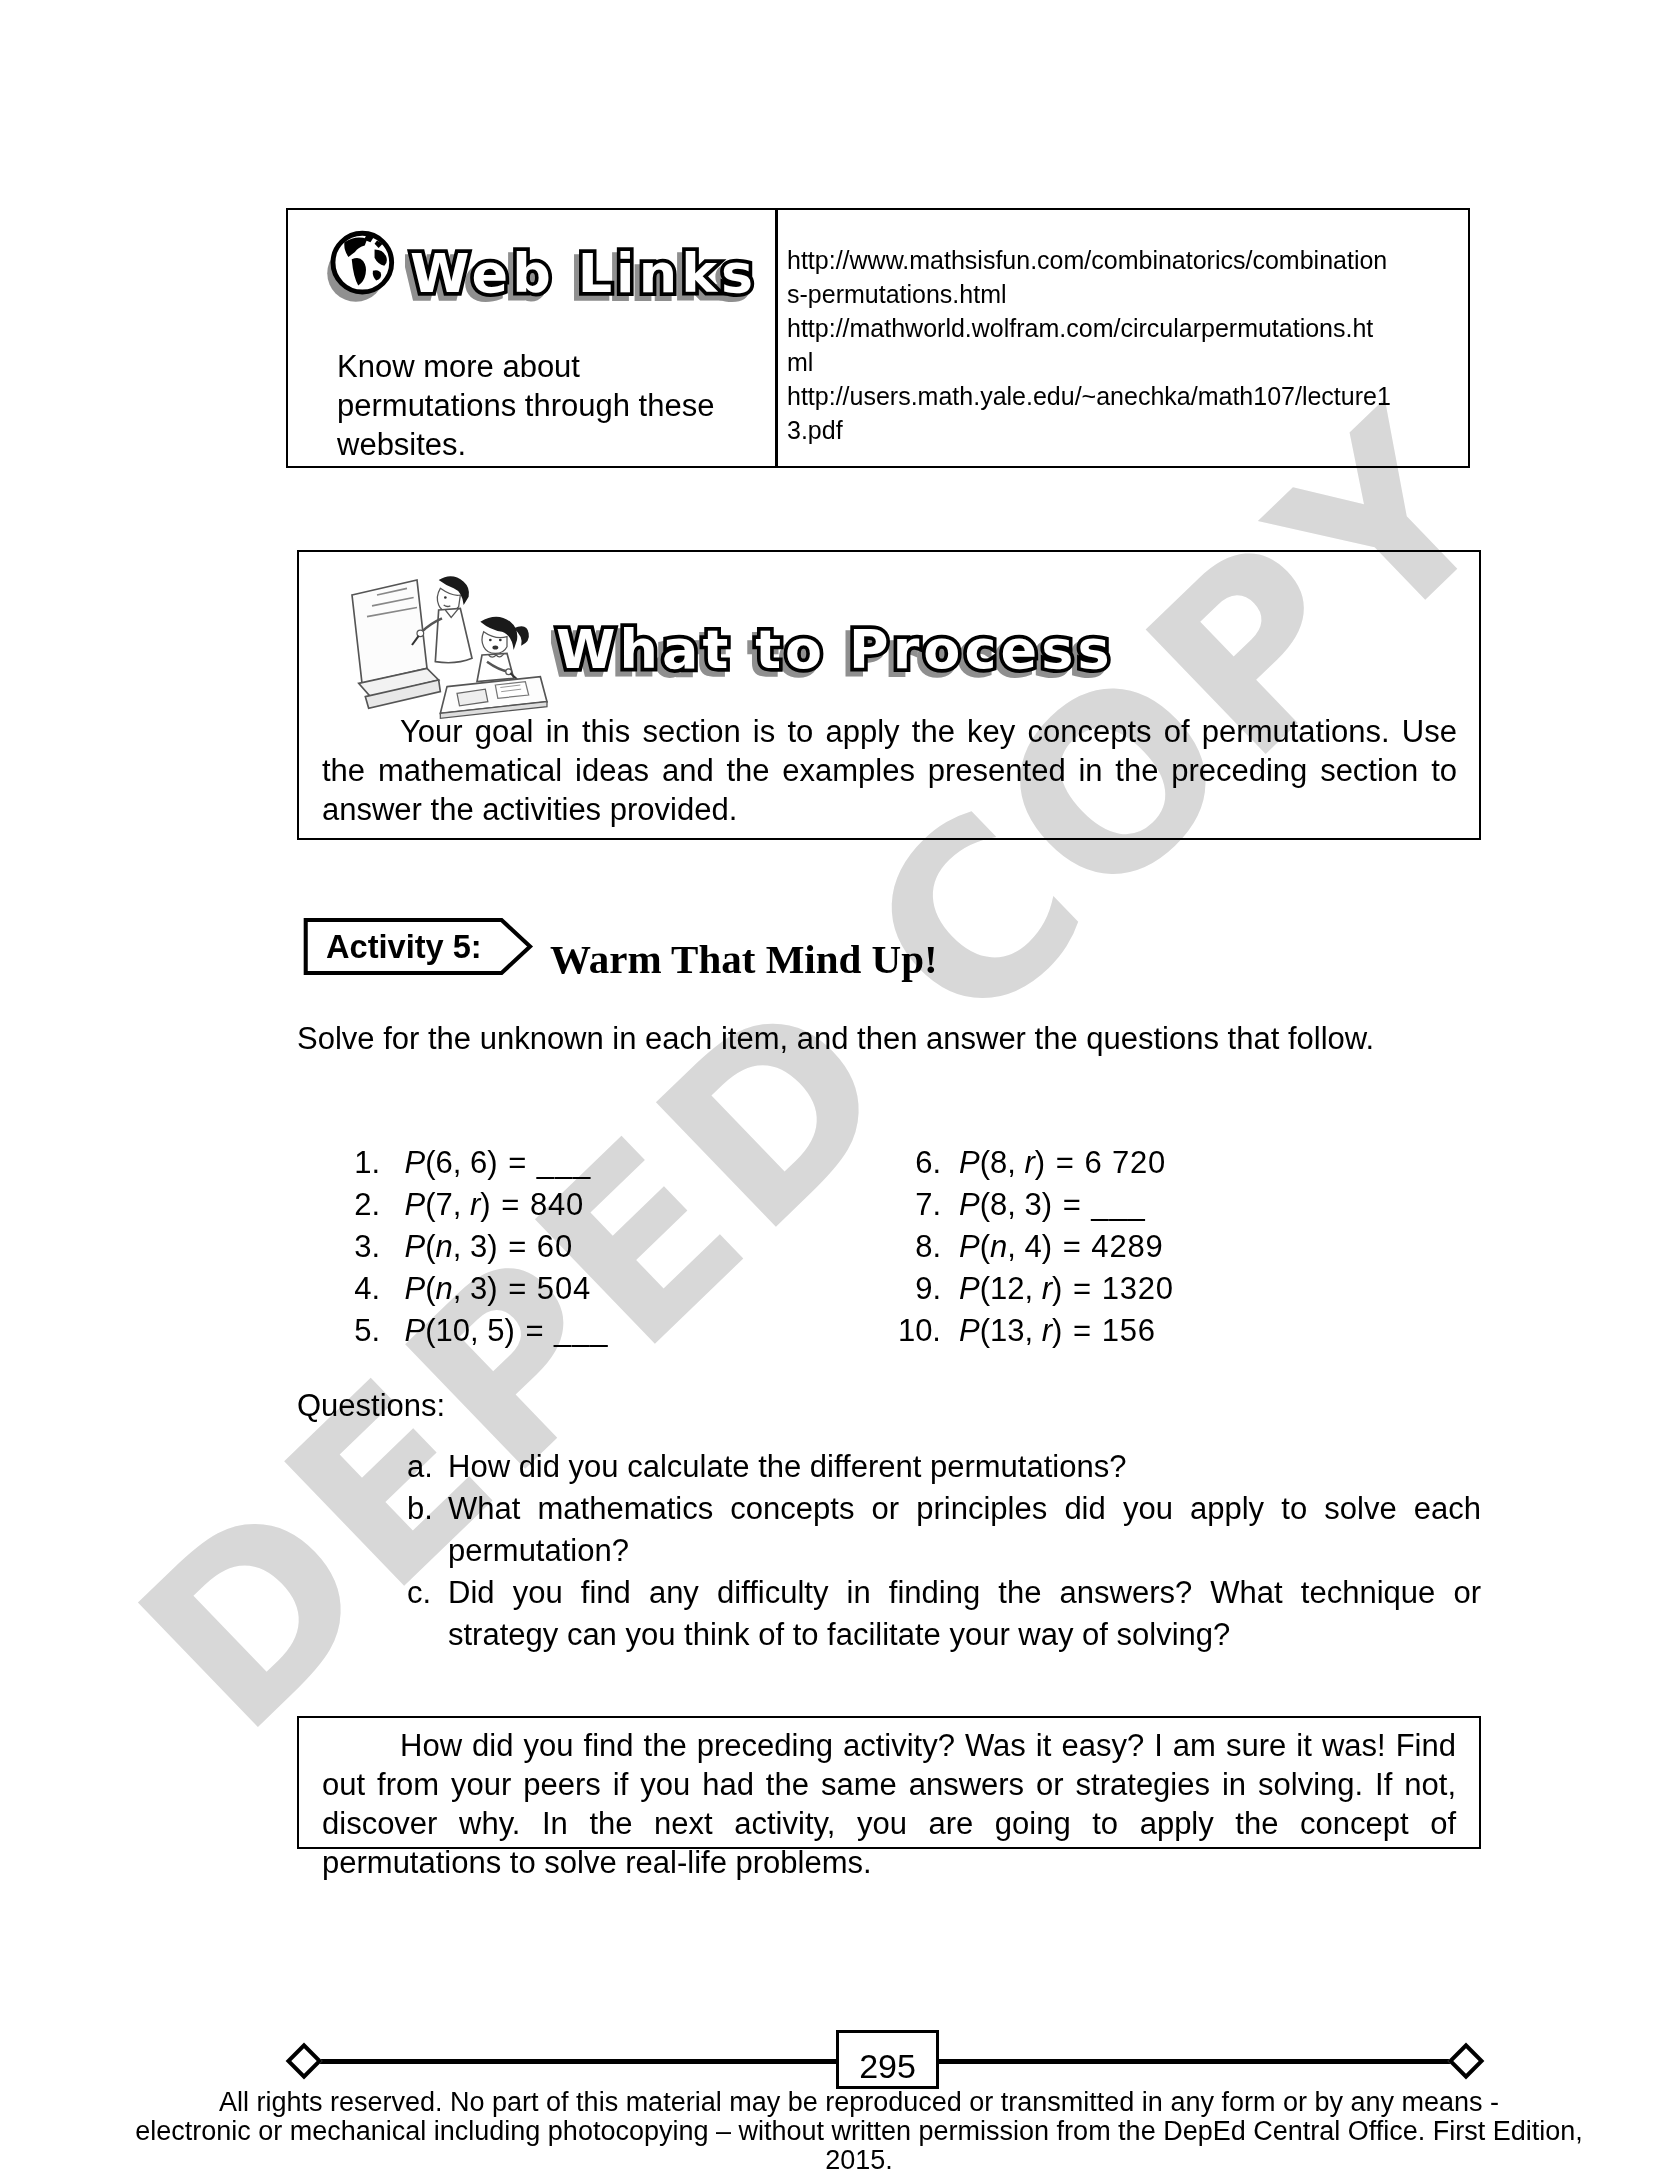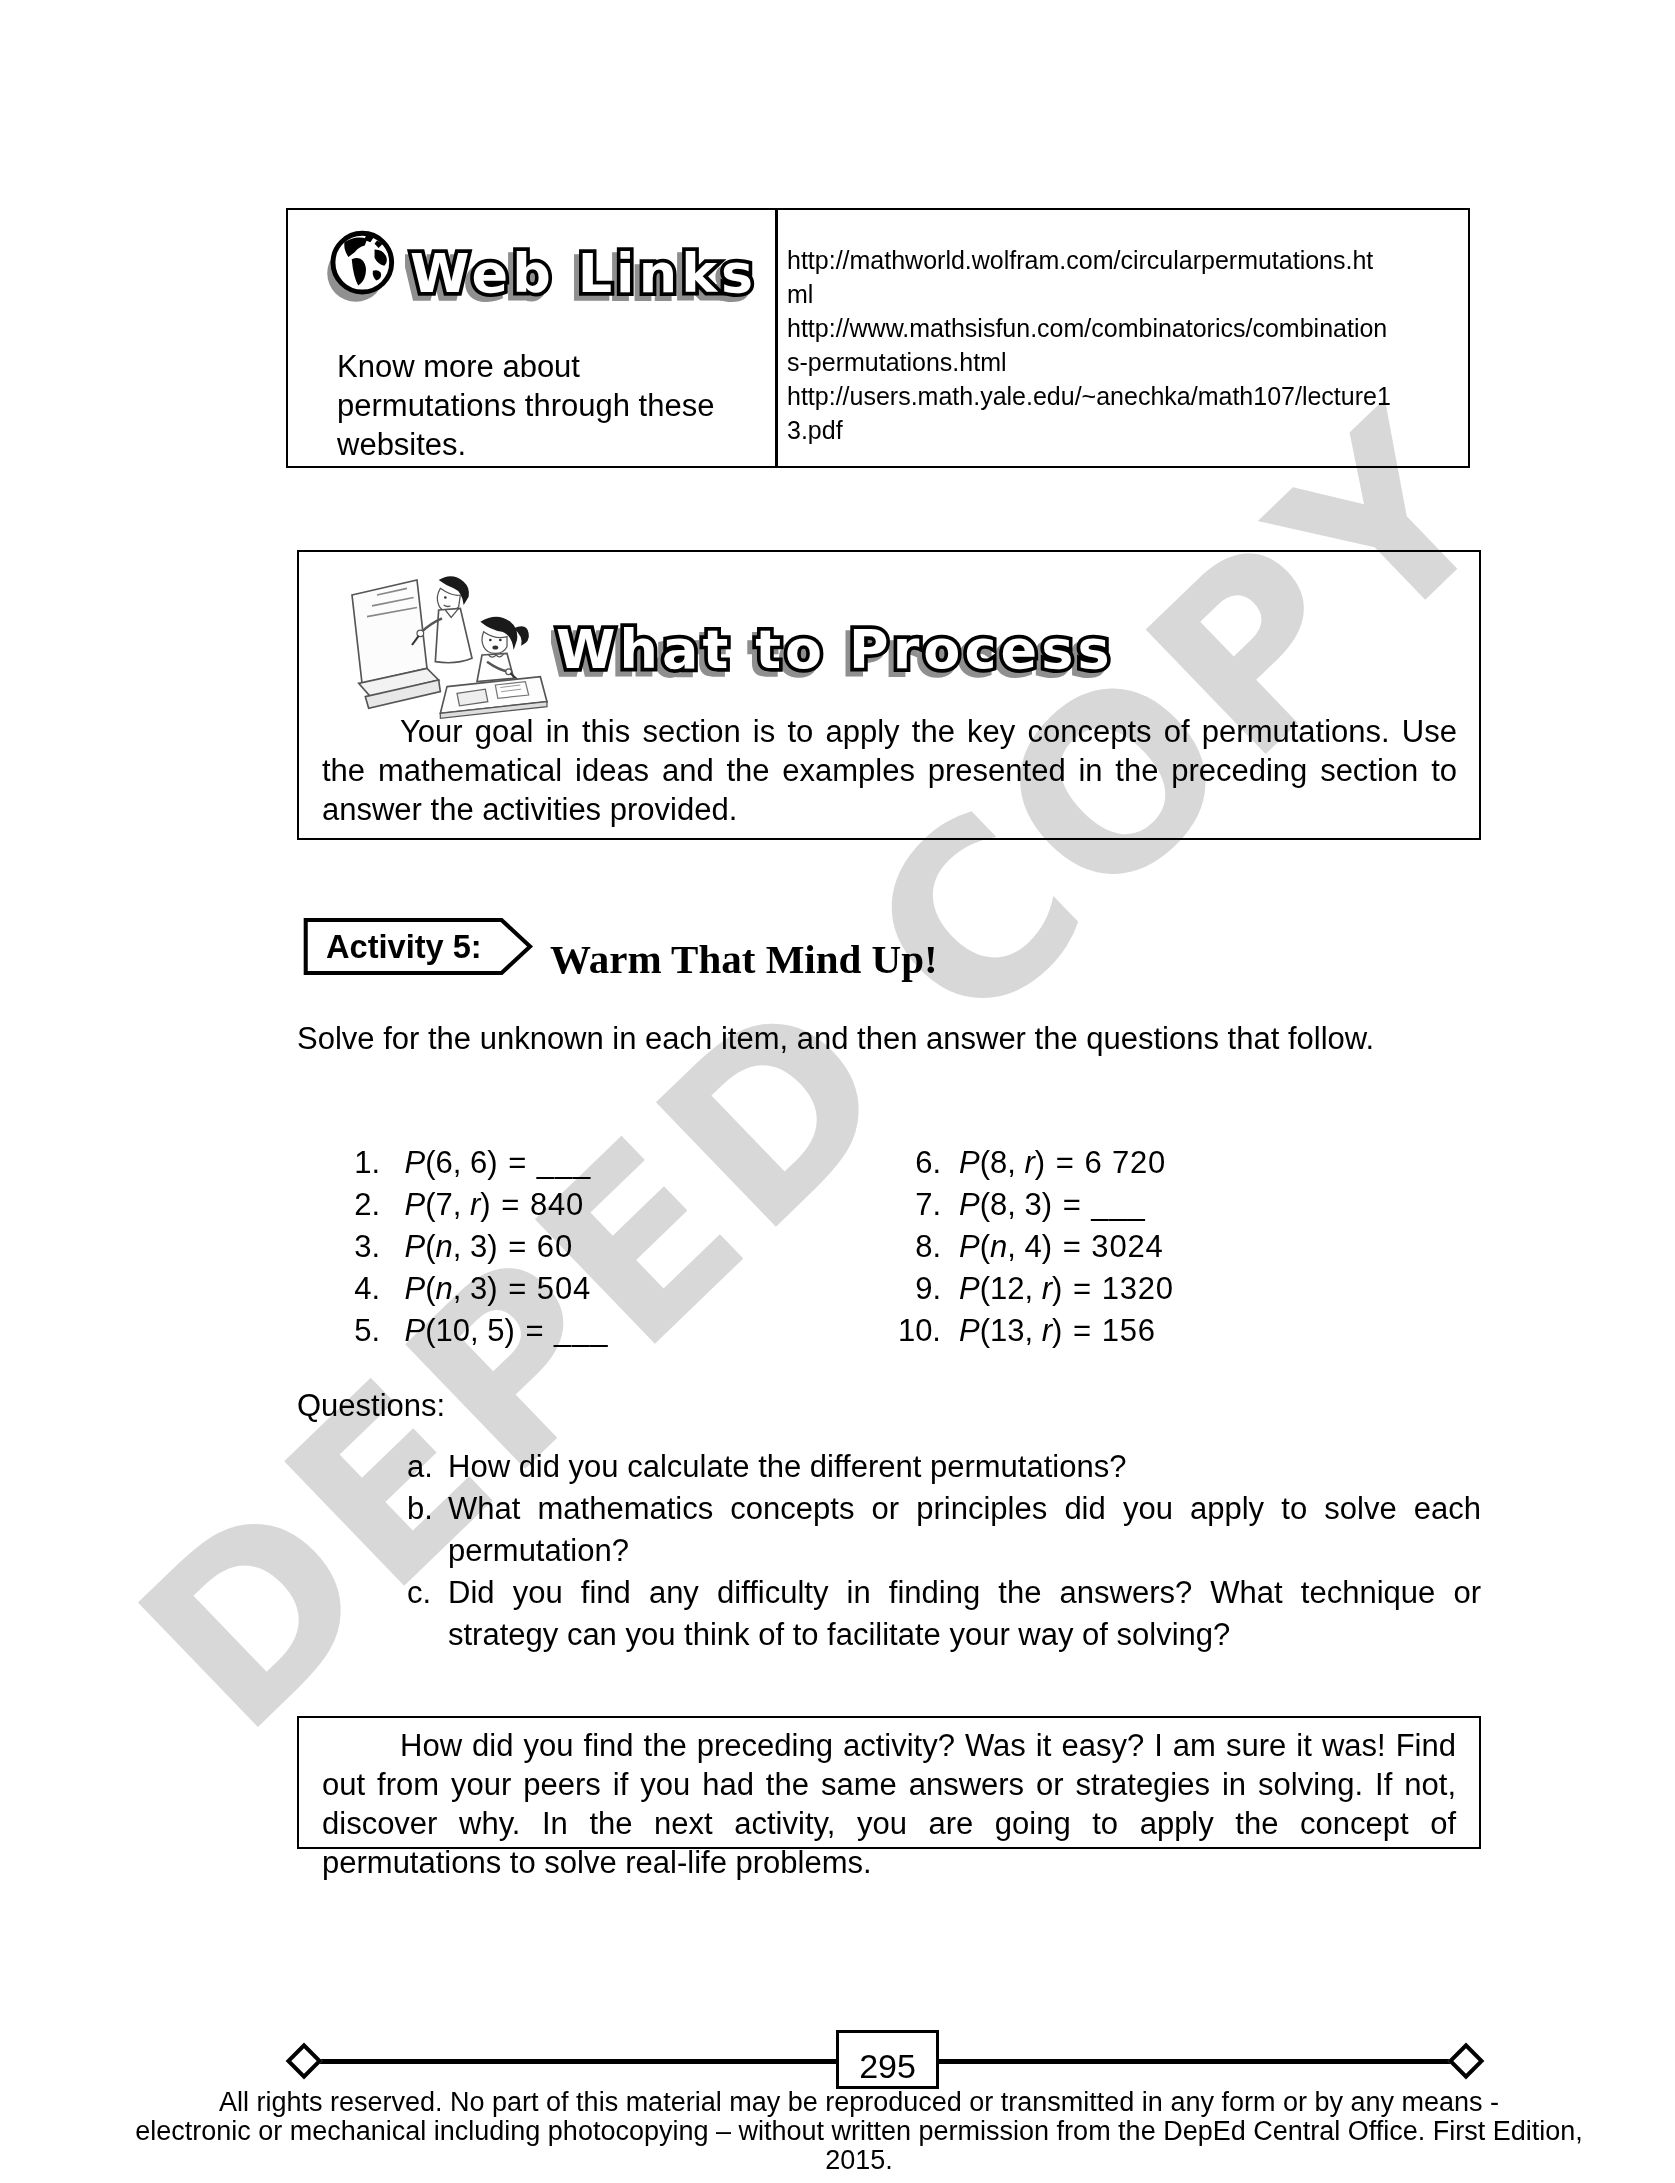--- a/index.html
+++ b/index.html
@@ -98,22 +98,22 @@
     </svg>
 
     <svg class="wl-title" width="384" height="85" viewBox="0 0 470 104">
       <text class="bub-sh" x="0" y="82">Web Links</text>
       <text class="bub-m" x="6" y="76">Web Links</text>
     </svg>
 
     <div class="wl-caption">Know more about permutations through these websites.</div>
 
     <div class="wl-urls">
+      <p class="wl-url">http://www.mathsisfun.com/combinatorics/combinations-permutations.html</p>
       <p class="wl-url">http://mathworld.wolfram.com/circularpermutations.html</p>
-      <p class="wl-url">http://www.mathsisfun.com/combinatorics/combinations-permutations.html</p>
       <p class="wl-url">http://users.math.yale.edu/~anechka/math107/lecture13.pdf</p>
     </div>
   </section>
 
   <section class="box process">
     <svg class="illu" width="209" height="150" viewBox="0 0 250 180">
       <polygon points="14,30 92,12 104,118 26,136" fill="#fcfcfc" stroke="#555" stroke-width="2"></polygon>
       <path d="M44,30 L80,22 M38,43 L88,33 M32,56 L92,45" stroke="#888" stroke-width="2" fill="none"></path>
       <polygon points="22,136 104,118 118,132 36,152" fill="#f2f2f2" stroke="#555" stroke-width="2"></polygon>
       <polygon points="30,152 118,132 120,146 34,166" fill="#e8e8e8" stroke="#555" stroke-width="2"></polygon>
@@ -205,21 +205,21 @@
     <div class="prow">
         <span class="pnum">7.</span>
         <span class="pexpr"><i>P</i><span>(8, 3)</span><i></i><span></span></span>
         <span class="peq">=</span>
         <span class="pans">___</span>
       </div>
     <div class="prow">
         <span class="pnum">8.</span>
         <span class="pexpr"><i>P</i><span>(</span><i>n</i><span>, 4)</span></span>
         <span class="peq">=</span>
-        <span class="pans">3024</span>
+        <span class="pans">4289</span>
       </div>
     <div class="prow">
         <span class="pnum">9.</span>
         <span class="pexpr"><i>P</i><span>(12, </span><i>r</i><span>)</span></span>
         <span class="peq">=</span>
         <span class="pans">1320</span>
       </div>
     <div class="prow">
         <span class="pnum">10.</span>
         <span class="pexpr"><i>P</i><span>(13, </span><i>r</i><span>)</span></span>

